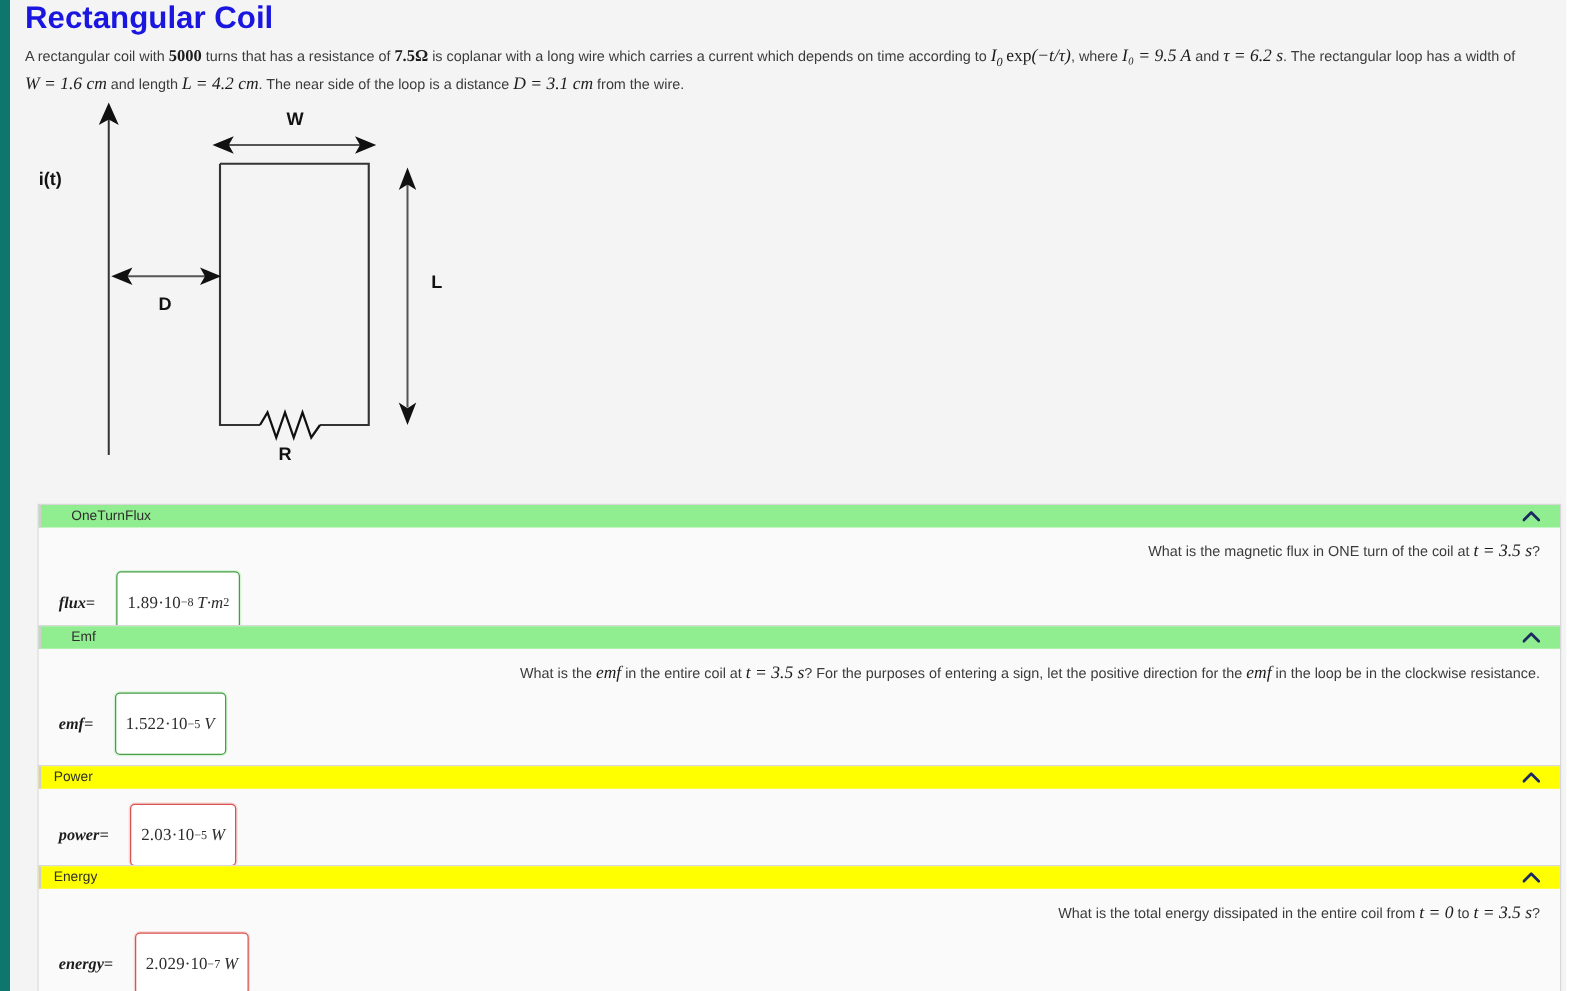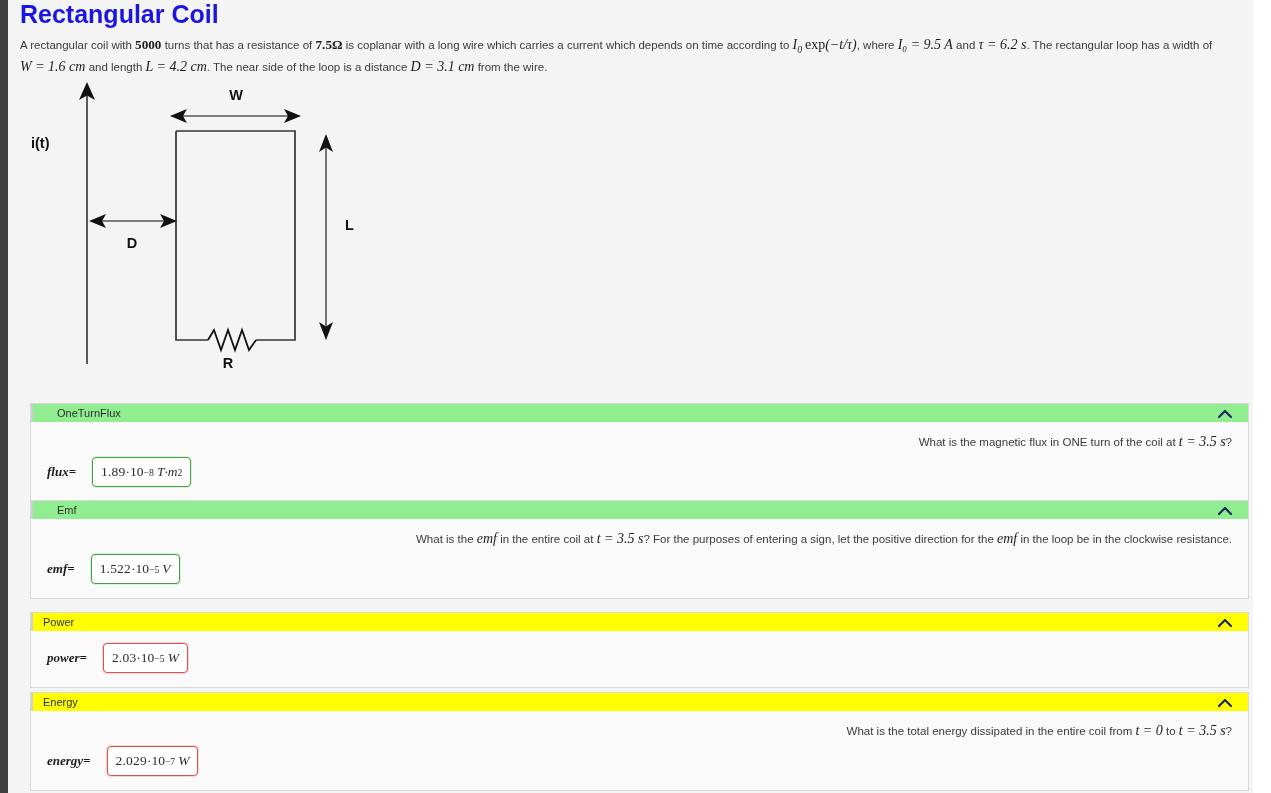--- a/index.html
+++ b/index.html
@@ -10,21 +10,21 @@
   body {
     width: 1271px;
     height: 793px;
     font-family: "Liberation Sans", sans-serif;
     overflow: hidden;
   }
   .page {
     position: relative;
     width: 1013px;
     height: 793px;
-    background: #404040;
+    background: #0f766e;
   }
   
   .content-col {
     position: absolute;
     left: 8px;
     top: 0;
     width: 1245px;
     height: 793px;
     background: #f4f4f4;
     box-sizing: border-box;
@@ -120,34 +120,35 @@
     display: flex;
     align-items: center;
     gap: 0px;
   }
   .ans-label {
     font-family: "Liberation Serif", serif;
     font-style: italic;
     font-weight: 600;
     font-size: 13px;
     color: #1c1c1c;
-    margin-right: 16px;
+    margin-right: 1px;
     white-space: nowrap;
   }
   .ans-box {
     display: inline-flex;
     align-items: center;
     min-height: 24px;
-    padding: 2px 8px;
+    padding: 12px 8px;
     background: #ffffff;
     border-radius: 4px;
     font-family: "Liberation Serif", serif;
     font-size: 13.5px;
     color: #2c2c2c;
     white-space: nowrap;
+    margin-left: 16px;
   }
   .ans-box.correct {
     border: 1.5px solid #4a9b4a;
     box-shadow: 0 0 0 1px rgba(144,238,144,.35);
   }
   .ans-box.incorrect {
     border: 1.5px solid #d9534f;
     box-shadow: 0 0 0 1px rgba(217,83,79,.22);
   }
   .ans-box .unit {

